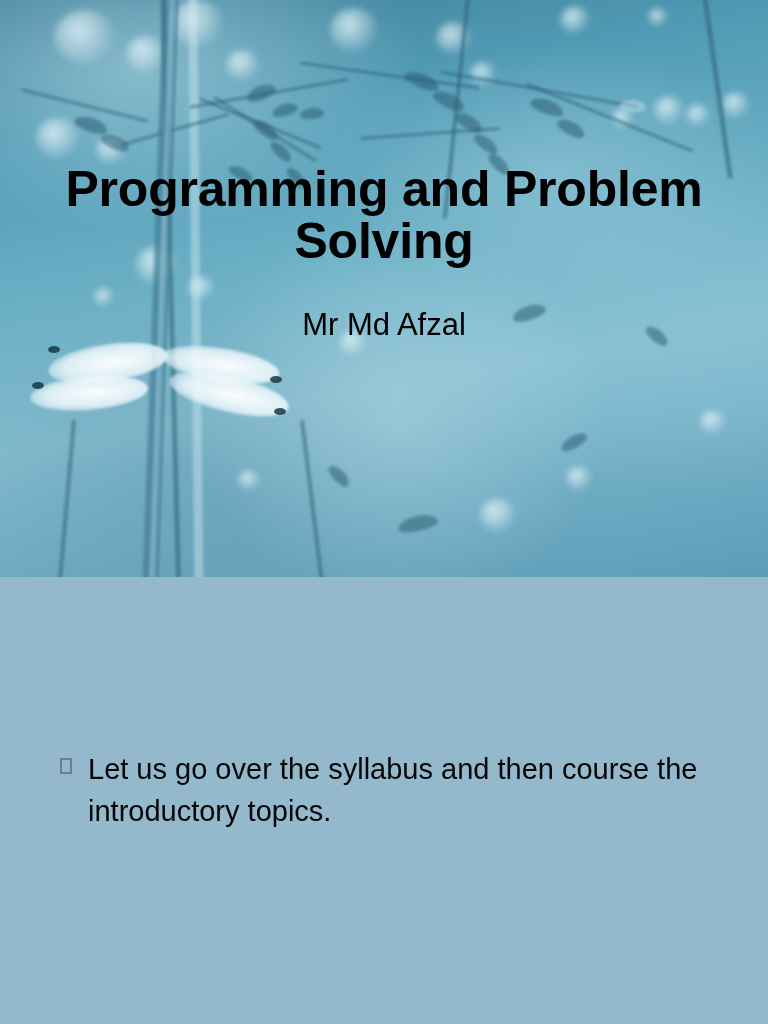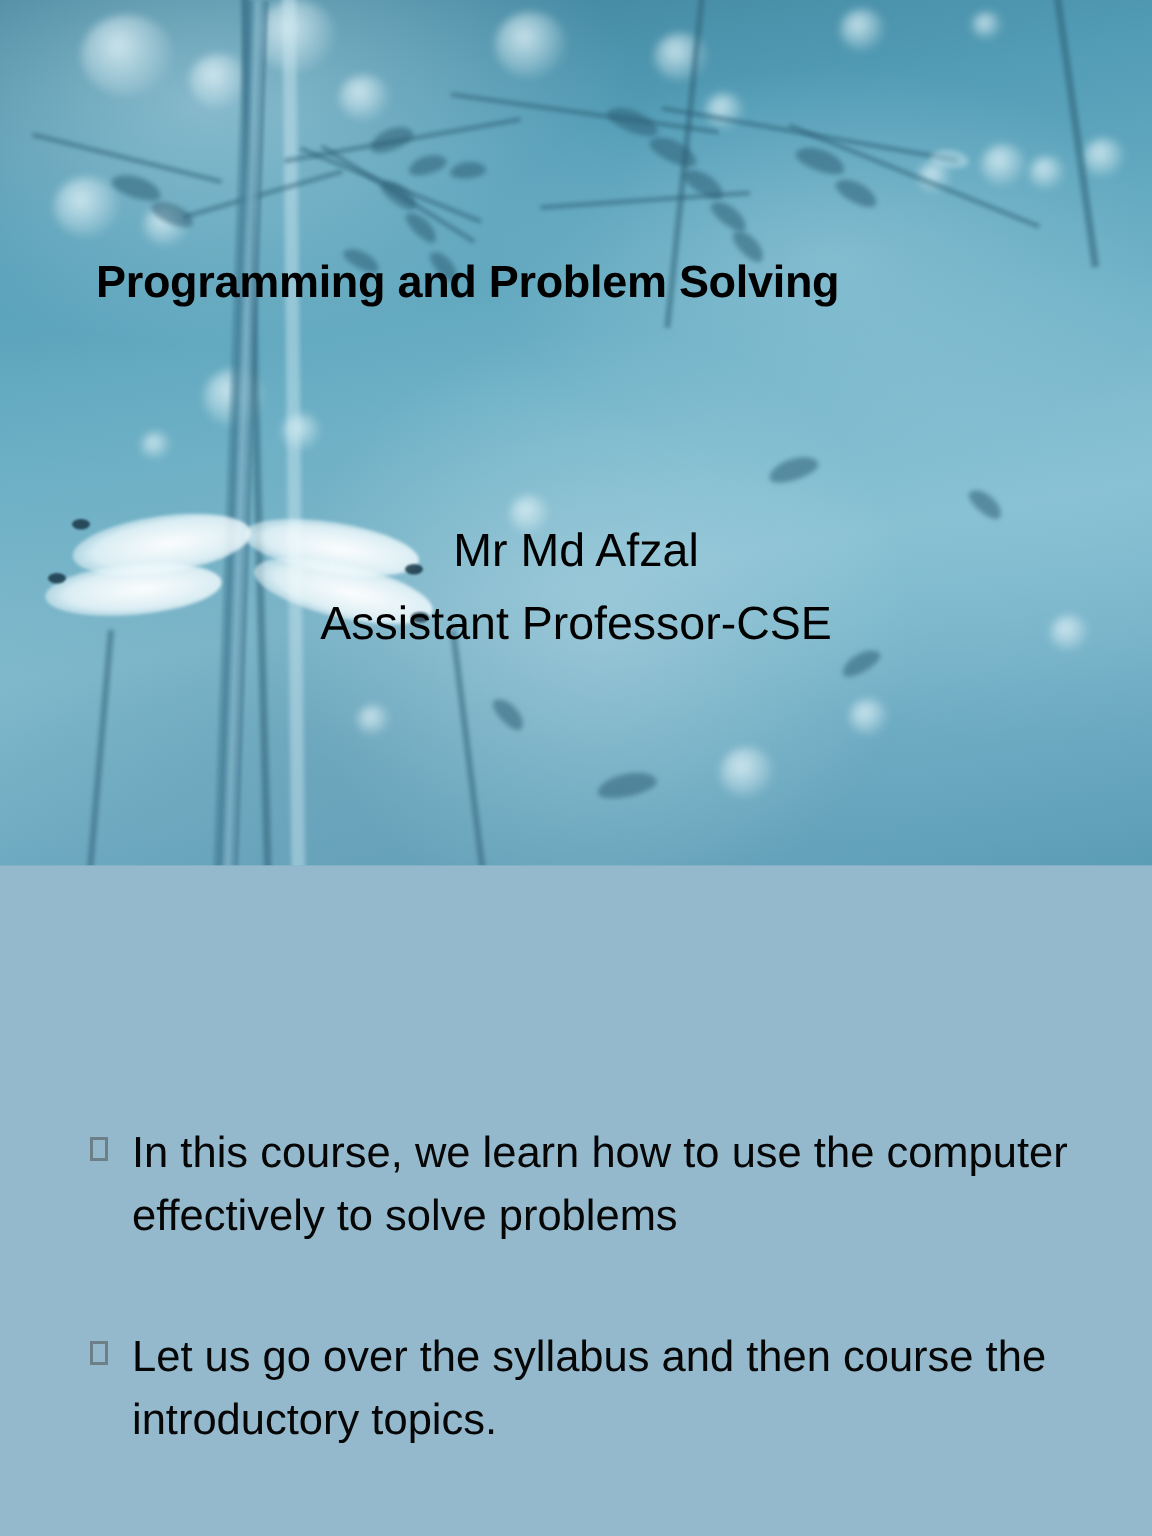--- a/index.html
+++ b/index.html
@@ -117,38 +117,37 @@
     left: 0;
     top: 0;
     width: 768px;
     height: 577px;
   }
   .slide1-title {
     position: absolute;
     left: 64px;
     top: 163px;
     width: 640px;
-    text-align: left;
-    font-size: 30px;
+    text-align: center;
+    font-size: 50px;
     line-height: 52px;
     font-weight: bold;
     color: #000000;
     letter-spacing: -0.2px;
   }
   .slide1-subtitle {
     position: absolute;
     left: 64px;
     top: 300px;
     width: 640px;
     text-align: center;
     font-size: 31px;
     line-height: 49px;
     font-weight: normal;
     color: #000000;
-    margin-top: 42px;
   }
   .sub-line { display: block; }
 
   
   .slide-content {
     position: absolute;
     left: 0;
     top: 577px;
     width: 768px;
     height: 447px;
@@ -277,34 +276,29 @@
         <div class="wing-tip" style="left:14px; top:52px;"></div>
         <div class="wing-tip" style="left:252px; top:46px;"></div>
         <div class="wing-tip" style="left:256px; top:78px;"></div>
       </div>
     </div>
 
     <div class="slide1-text">
       <div class="slide1-title">Programming and Problem Solving</div>
       <div class="slide1-subtitle">
         <span class="sub-line">Mr Md Afzal</span>
-        <span class="sub-line">Assistant Professor-CSE</span>
       </div>
     </div>
   </div>
 
   <div class="slide-content">
 
 
     <div class="bullet-list">
 
-      <div class="bullet-item">
-        <span class="bullet-marker"></span>
-        <span class="bullet-text">In this course, we learn how to use the computer effectively to solve problems</span>
-      </div>
 
       <div class="bullet-item">
         <span class="bullet-marker"></span>
         <span class="bullet-text">Let us go over the syllabus and then course the introductory topics.</span>
       </div>
 
     </div>
   </div>
 
 </div>

